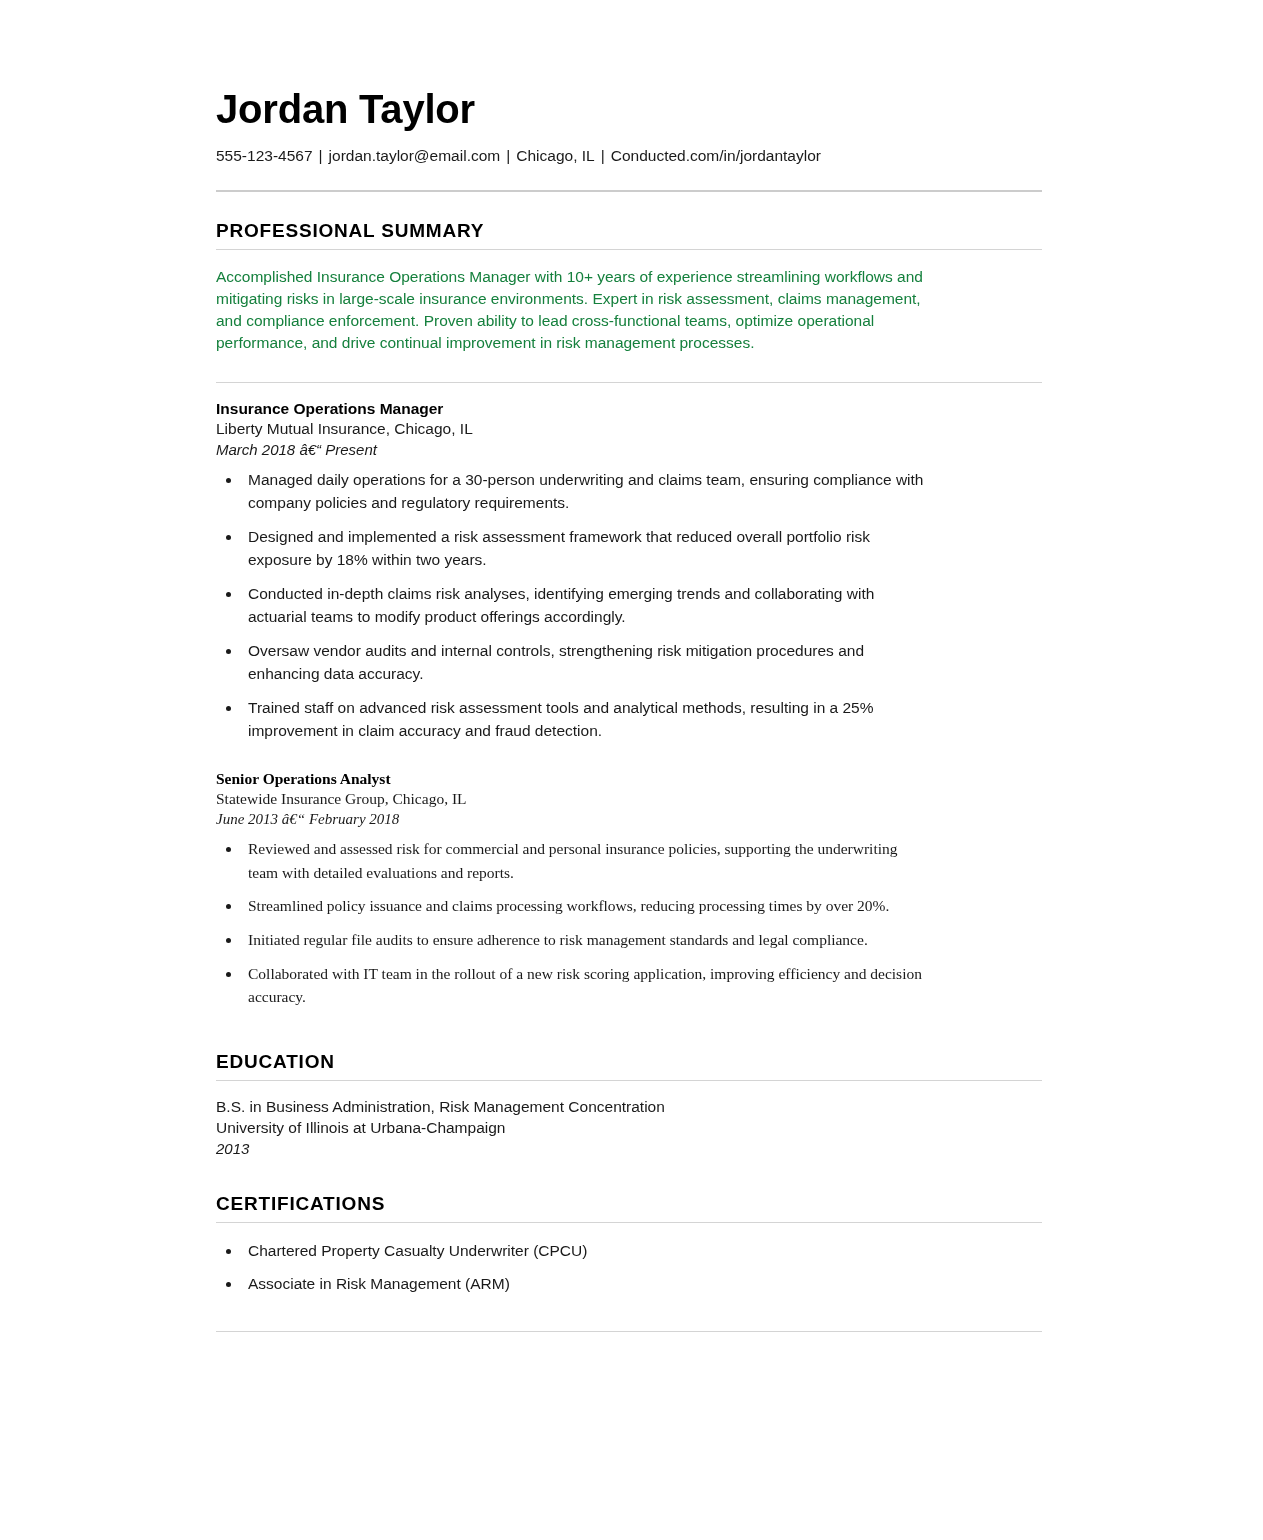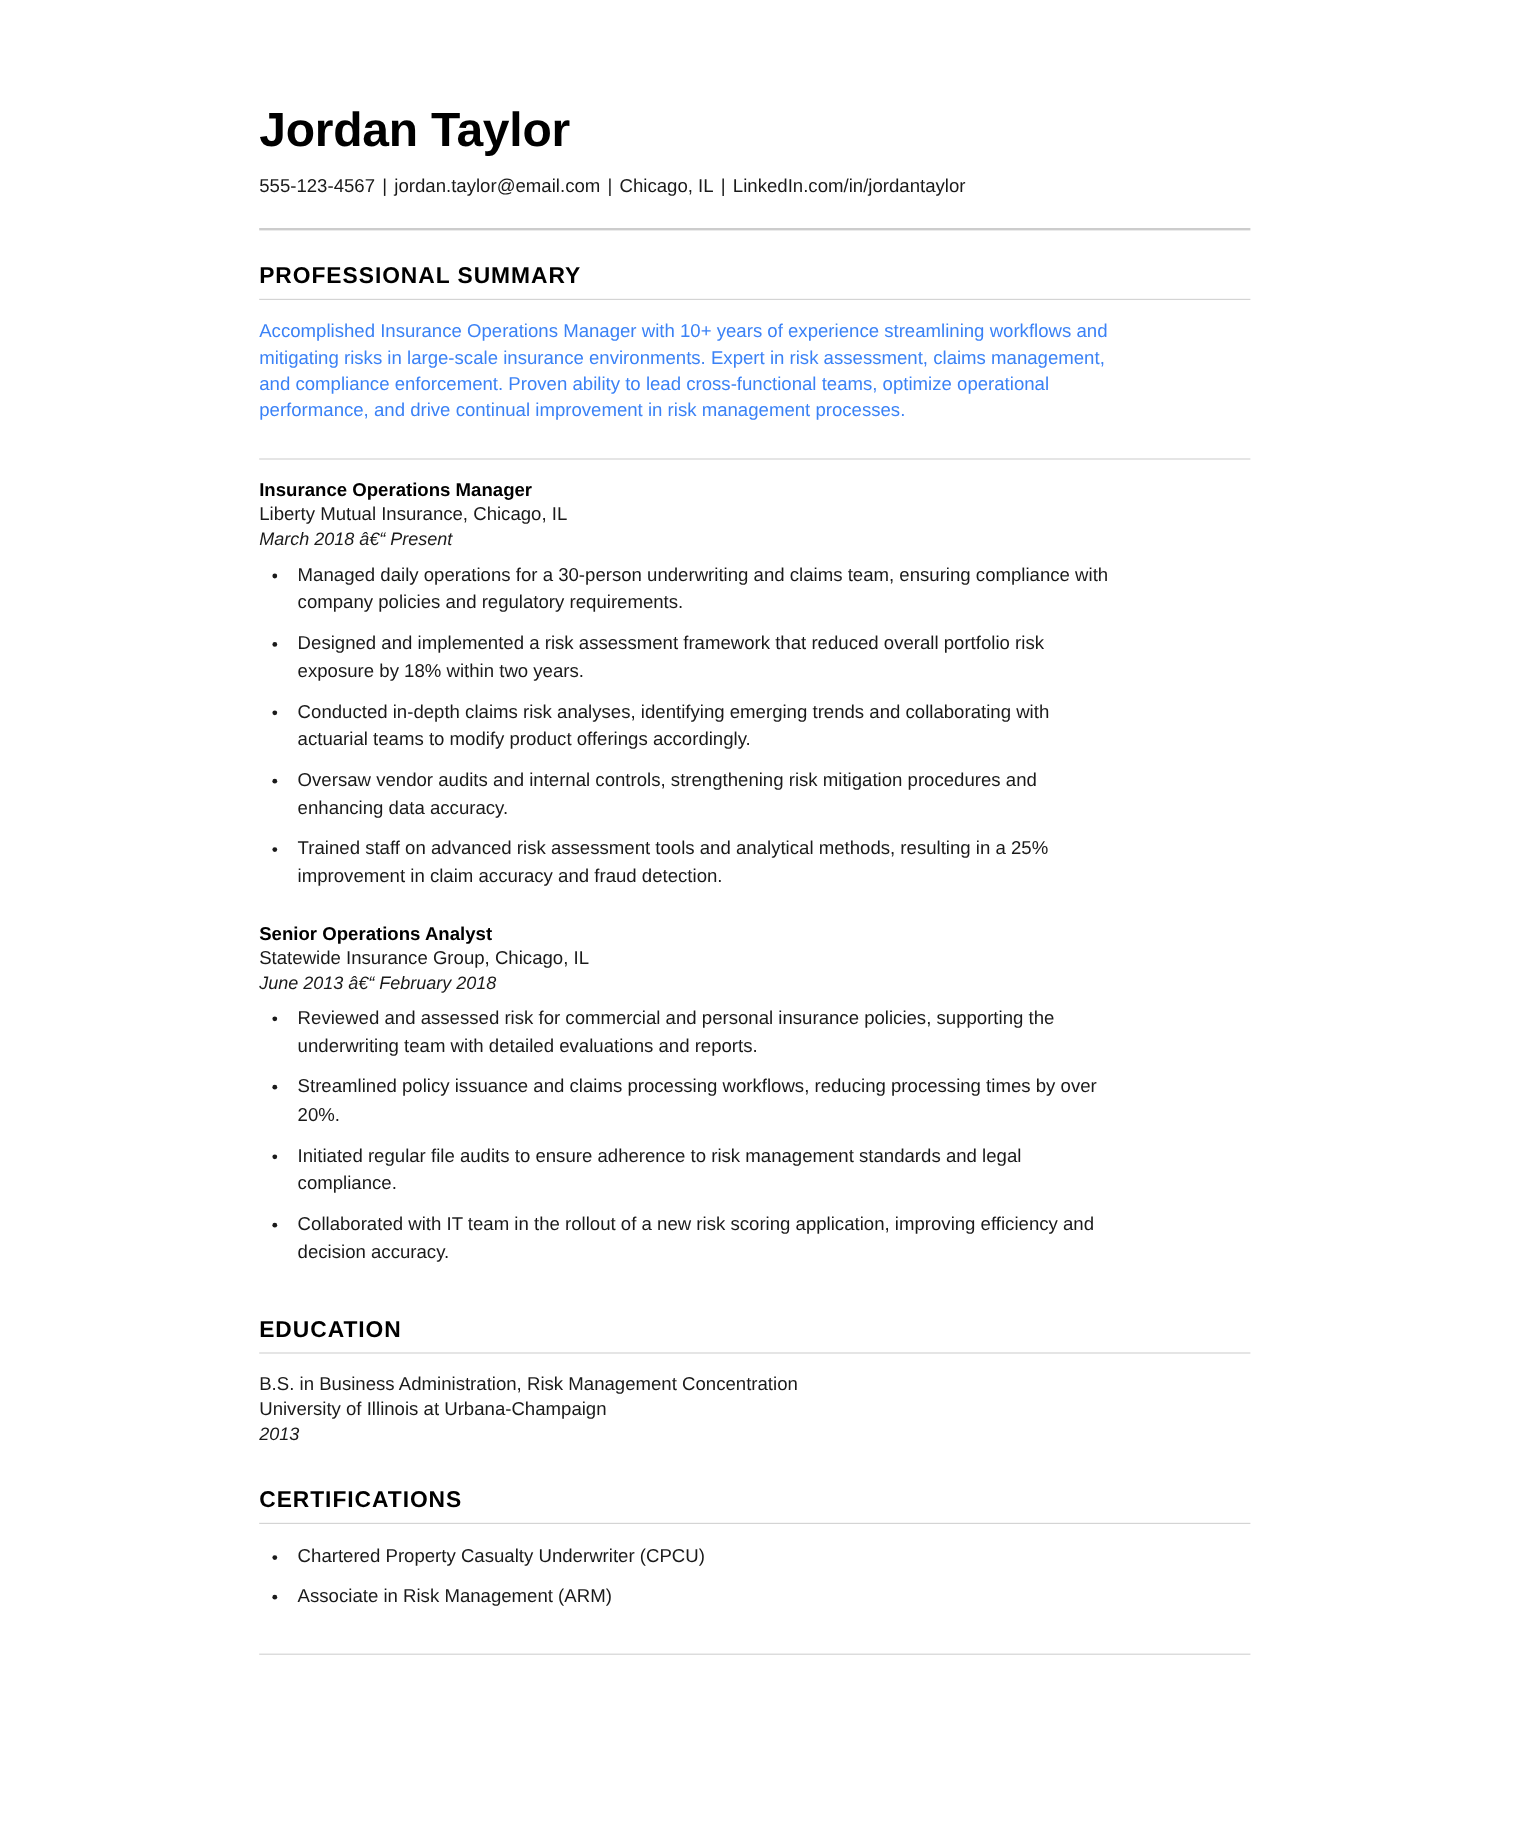--- a/index.html
+++ b/index.html
@@ -71,29 +71,30 @@
   .section-body {
     margin-top: 16px;
   }
 
   
   .summary-text {
     font-size: 15.5px;
     line-height: 1.42;
     margin: 0;
     max-width: 810px;
-    color: #3b82f6;
+    color: #15803d;
   }
 
   
   .job {
     margin-bottom: 6px;
   }
   .job + .job {
     margin-top: 26px;
+    font-family: Liberation Serif, serif;
   }
   .job-title {
     font-size: 15.5px;
     font-weight: bold;
     margin: 0;
     line-height: 1.3;
     color: #000000;
   }
   .job-company {
     font-size: 15.5px;
@@ -173,21 +174,21 @@
   }
 </style>
 </head>
 <body>
 
 <div class="page">
 
   <header>
     <h1 class="name">Jordan Taylor</h1>
     <p class="contact-line">
-      <span>555-123-4567</span><span class="contact-sep">|</span><span>jordan.taylor@email.com</span><span class="contact-sep">|</span><span>Chicago, IL</span><span class="contact-sep">|</span><span>LinkedIn.com/in/jordantaylor</span>
+      <span>555-123-4567</span><span class="contact-sep">|</span><span>jordan.taylor@email.com</span><span class="contact-sep">|</span><span>Chicago, IL</span><span class="contact-sep">|</span><span>Conducted.com/in/jordantaylor</span>
     </p>
     <hr class="header-rule">
   </header>
 
   <section class="section summary">
     <h2 class="section-title">PROFESSIONAL SUMMARY</h2>
     <hr class="section-rule">
     <div class="section-body">
       <p class="summary-text">Accomplished Insurance Operations Manager with 10+ years of experience streamlining workflows and mitigating risks in large-scale insurance environments. Expert in risk assessment, claims management, and compliance enforcement. Proven ability to lead cross-functional teams, optimize operational performance, and drive continual improvement in risk management processes.</p>
     </div>

